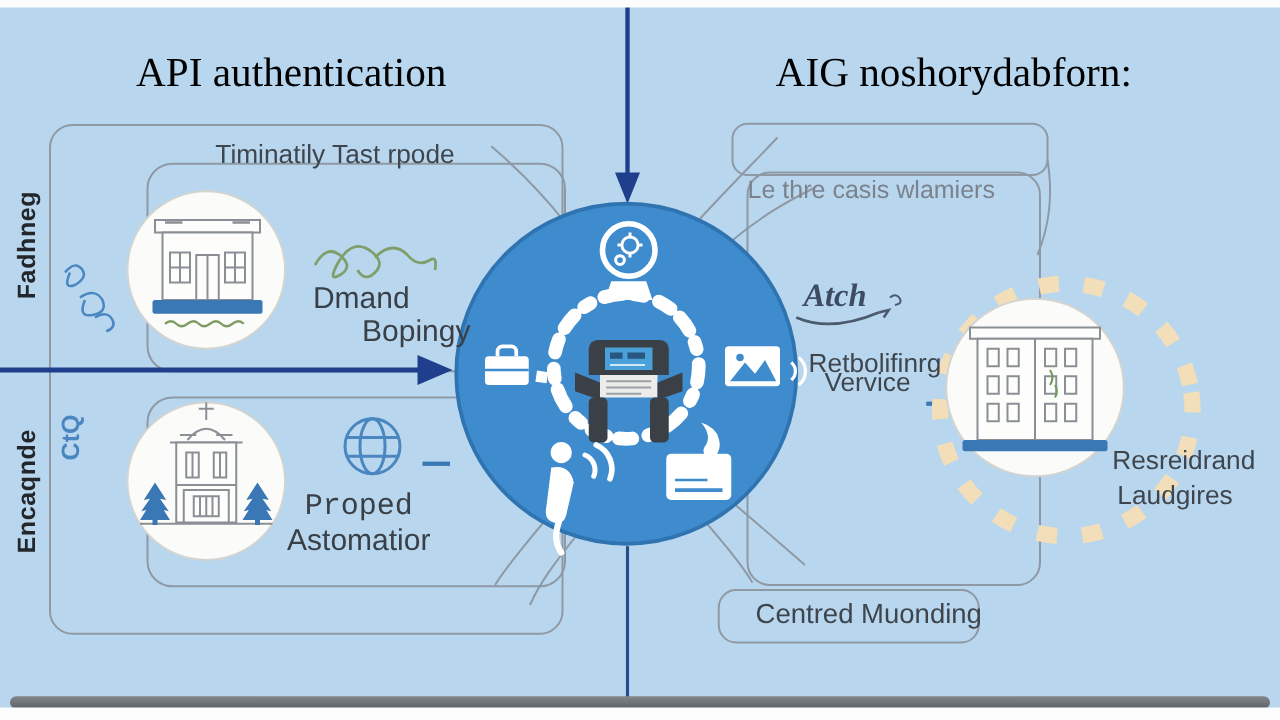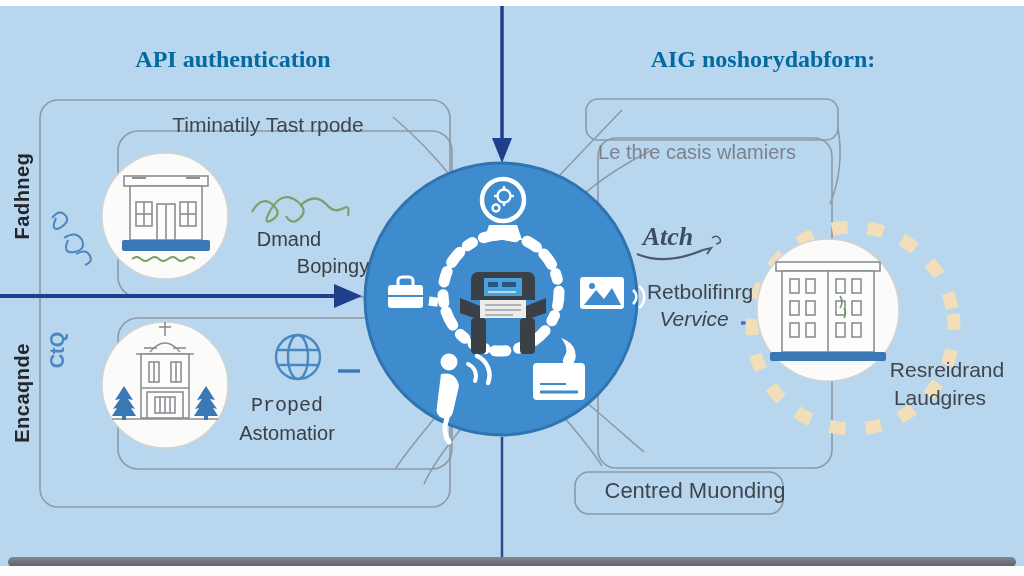--- a/index.html
+++ b/index.html
@@ -7,23 +7,23 @@
     position:relative;width:1024px;height:576px;overflow:hidden;
     background:#b8d7ee;font-family:"Liberation Sans",sans-serif;
   }
   .strip-top{position:absolute;left:0;top:0;width:1024px;height:6px;background:#fdfdfd;}
   .bar-bottom{position:absolute;left:8px;top:557px;width:1008px;height:10px;
     background:linear-gradient(#83878b,#5e6266);border-radius:5px;}
   .strip-bottom{position:absolute;left:0;top:566px;width:1024px;height:10px;background:#fdfdfd;}
   svg{position:absolute;left:0;top:0;}
   .label{position:absolute;transform:translate(-50%,-50%);white-space:nowrap;
     color:#3a4047;line-height:1;}
-  .title{font-family:"Liberation Serif",serif;font-weight:bold;font-size:24px;color:#0369a1;}
+  .title{font-family:"Liberation Serif",serif;font-weight:normal;font-size:33px;color:#000000;}
   .boxlabel{font-size:21px;color:#3f454c;}
-  .itemtext{font-size:20px;color:#3a4047;}
+  .itemtext{font-size:24px;color:#3a4047;}
   .vert{transform:translate(-50%,-50%) rotate(-90deg);font-size:20px;font-weight:600;
     color:#23262b;letter-spacing:.5px;}
   .subtle{color:#7b828c;font-size:20px;}
   .annot{font-family:"Liberation Serif",serif;font-style:italic;font-weight:bold;
     font-size:26px;color:#3e4c63;}
   .glyph{font-size:20px;font-weight:bold;color:#4a86c0;
     transform:translate(-50%,-50%) rotate(-90deg);}
 </style>
 </head>
 <body>
@@ -244,19 +244,19 @@
 
   <div class="label itemtext" style="left:289px;top:239px;">Dmand</div>
   <div class="label itemtext" style="left:301px;top:266px;margin-left:32px;">Bopingy</div>
   <div class="label itemtext" style="left:287px;top:406px;font-family:Liberation Mono, monospace;">Proped</div>
   <div class="label itemtext" style="left:287px;top:433px;">Astomatior</div>
 
   <div class="label subtle" style="left:697px;top:152px;">Le thre casis wlamiers</div>
 
   <div class="label annot" style="left:668px;top:237px;font-family:Liberation Serif, serif;">Atch</div>
   <div class="label boxlabel" style="left:700px;top:291px;">Retbolifinrg</div>
-  <div class="label boxlabel" style="left:694px;top:318px;font-style:italic;">Vervice</div>
+  <div class="label boxlabel" style="left:694px;top:306px;">Vervice</div>
 
   <div class="label boxlabel" style="left:947px;top:369px;">Resreidrand</div>
   <div class="label boxlabel" style="left:940px;top:397px;">Laudgires</div>
 
   <div class="label boxlabel" style="left:695px;top:491px;font-size:22px;">Centred Muonding</div>
 </div>
 
 </body></html>

